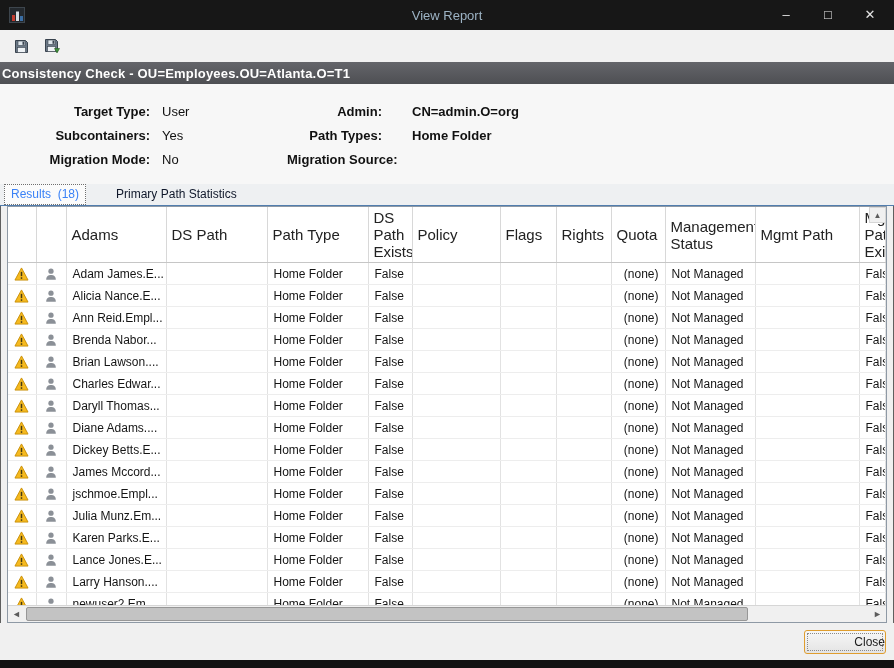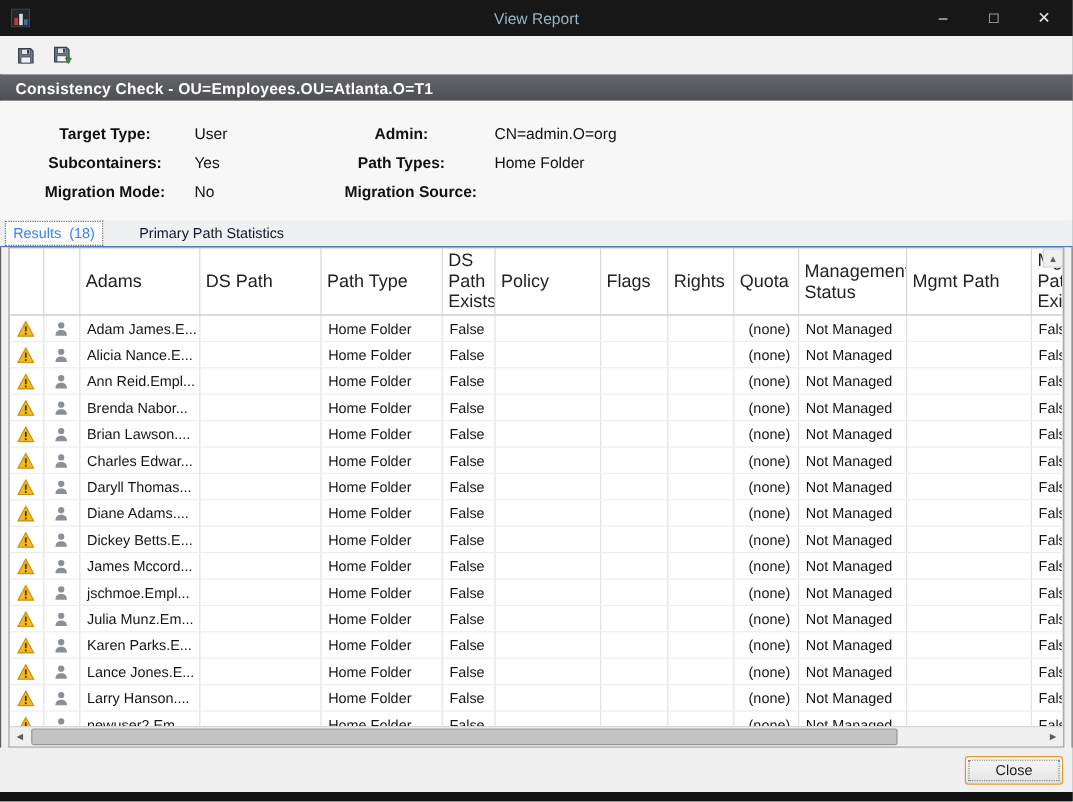--- a/index.html
+++ b/index.html
@@ -12,28 +12,28 @@
   .app-icon { width:16px; height:16px; display:block; }
   .titlebar-title { position:absolute; left:0; right:0; text-align:center; font-size:13px; color:#9db3c4; pointer-events:none; }
   .win-controls { margin-left:auto; display:flex; align-items:center; gap:24px; padding-right:6px; z-index:2; }
   .win-btn { color:#e4e4e4; font-size:13px; width:18px; text-align:center; cursor:default; line-height:30px; }
 
   
   .toolbar { height:32px; background:#f1f1f1; display:flex; align-items:center; gap:7px; padding:0 9px; flex:0 0 auto; }
   .tool-btn { width:24px; height:24px; display:flex; align-items:center; justify-content:center; border:1px solid transparent; }
 
   
-  .banner { height:22px; background:linear-gradient(#64656a,#4e4f53); color:#ffffff; font-weight:bold; font-size:13px; display:flex; align-items:center; padding:0 13px; flex:0 0 auto; letter-spacing:.2px; }
+  .banner { height:22px; background:linear-gradient(#64656a,#4e4f53); color:#ffffff; font-weight:bold; font-size:13px; display:flex; align-items:center; padding:0 2px; flex:0 0 auto; letter-spacing:.2px; }
 
   
   .summary { height:100px; background:#f7f7f7; padding-top:20px; flex:0 0 auto; }
   .summary-grid { display:grid; grid-template-columns:150px 112px 120px 1fr; row-gap:9px; font-size:13px; color:#111; }
-  .sum-label { font-weight:bold; text-align:center; white-space:nowrap;margin-left:25px; }
+  .sum-label { font-weight:bold; text-align:right; white-space:nowrap;margin-left:25px; }
   .sum-value { padding-left:12px; white-space:nowrap; }
-  .sum-value.far { padding-left:30px; }
+  .sum-value.far { padding-left:30px;font-weight:bold; }
 
   
   .tabstrip { height:22px; background:#eef0f2; display:flex; align-items:flex-end; padding-left:4px; border-bottom:1px solid #517dae; flex:0 0 auto; }
   .tab { font-size:12px; padding:2px 6px 3px 6px; white-space:pre; cursor:default; }
   .tab.active { border:1px dotted #6f6f6f; background:#fbfbfb; color:#3b82f6; margin-bottom:0px; }
   .tab.inactive { color:#0f172a; margin-left:24px; padding-bottom:4px; }
 
   
   .table-area { position:relative; height:417px; margin:0 7px; border:1px solid #8e99a5; background:#ffffff; overflow:hidden; flex:0 0 auto; }
   table { border-collapse:collapse; table-layout:fixed; width:877px; }
@@ -46,21 +46,21 @@
   
   .vscroll-up { position:absolute; top:0; right:0; width:17px; height:16px; background:#f0f0f0; border:1px solid #d6d6d6; display:flex; align-items:center; justify-content:center; font-size:8px; color:#5c5c5c; }
   .hscroll { position:absolute; left:0; right:0; bottom:0; height:17px; background:#f0f0f0; border-top:1px solid #d6d6d6; }
   .hscroll .arrow { position:absolute; top:0; width:17px; height:16px; display:flex; align-items:center; justify-content:center; font-size:9px; color:#5c5c5c; }
   .hscroll .arrow.left { left:0; }
   .hscroll .arrow.right { right:0; }
   .hscroll .thumb { position:absolute; top:1px; left:18px; width:722px; height:14px; background:#c3c3c3; border:1px solid #979797; border-radius:2px; }
 
   
   .footer { height:37px; background:#f0f0f0; display:flex; align-items:center; justify-content:flex-end; padding-right:8px; flex:0 0 auto; }
-  .close-btn { width:82px; height:24px; font-family:"Liberation Sans", sans-serif; font-size:12px; color:#1c1c1c; background:linear-gradient(#f7f7f7,#e4e4e4); border:1px solid #df9d2e; border-radius:3px; outline:1px dotted #8a8a8a; outline-offset:-4px; cursor:default; }
+  .close-btn { width:82px; height:24px; font-family:"Liberation Sans", sans-serif; font-size:12px; color:#1c1c1c; background:linear-gradient(#f7f7f7,#e4e4e4); border:1px solid #df9d2e; border-radius:3px; outline:1px dotted #8a8a8a; outline-offset:-4px; cursor:default;text-align:right; }
 
   .bottom-strip { height:8px; background:#121212; flex:0 0 auto; }
 </style>
 </head>
 <body>
 
 <div class="window">
 
   <div class="titlebar">
     <span class="icon-wrap">

